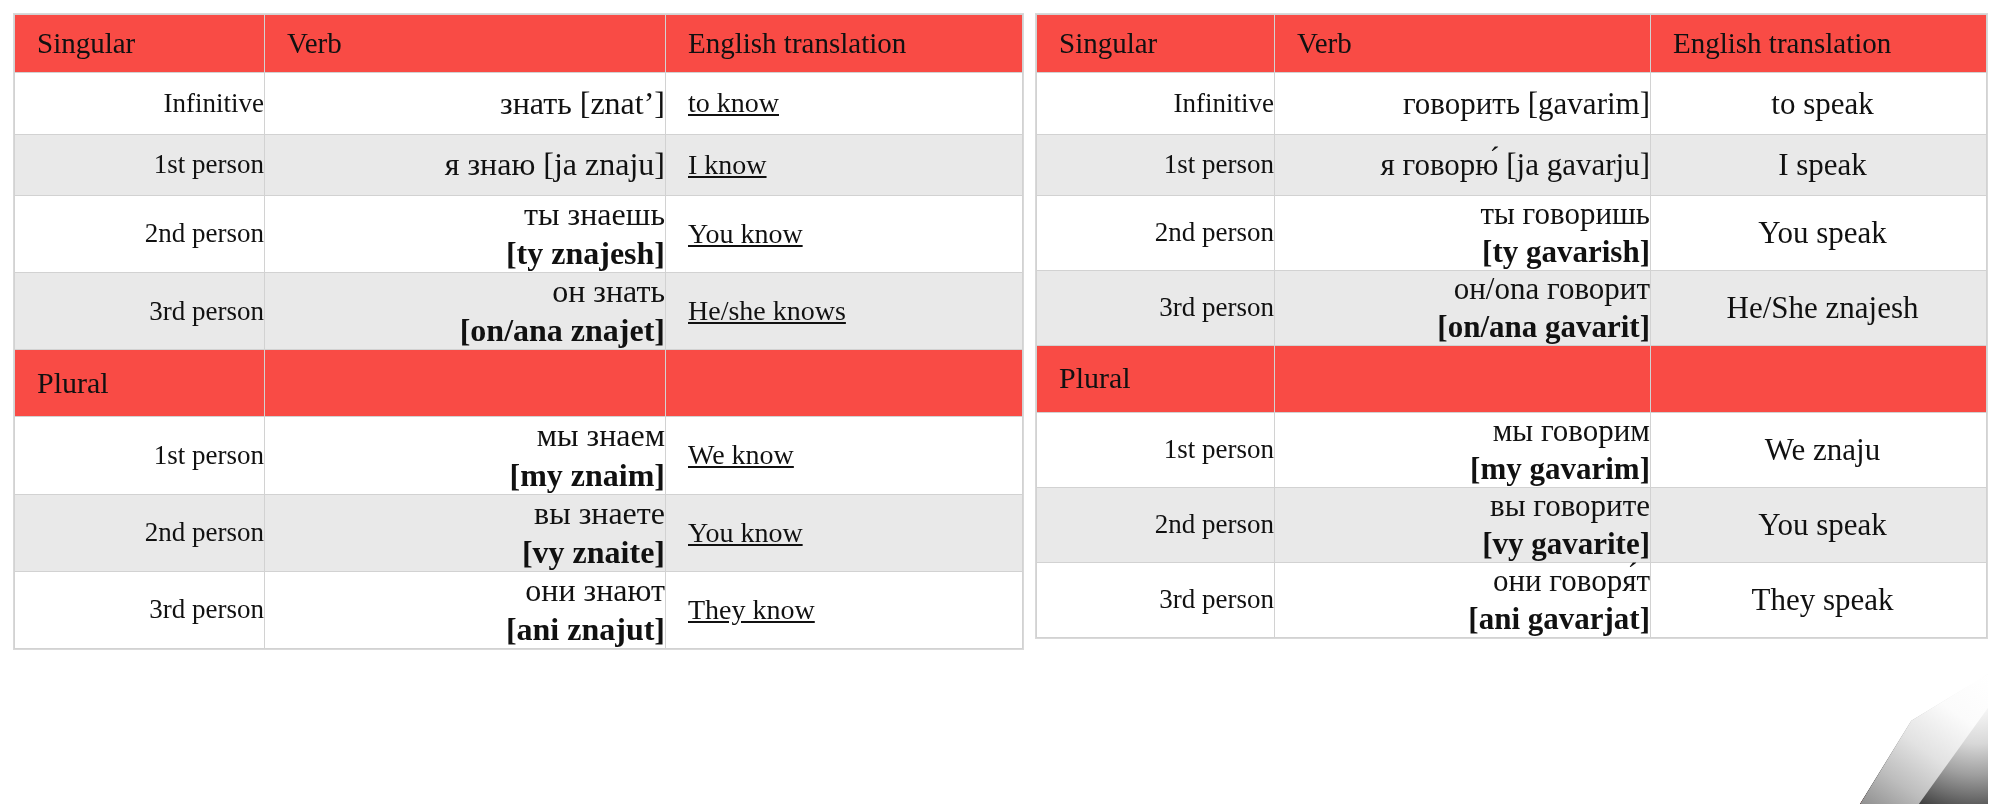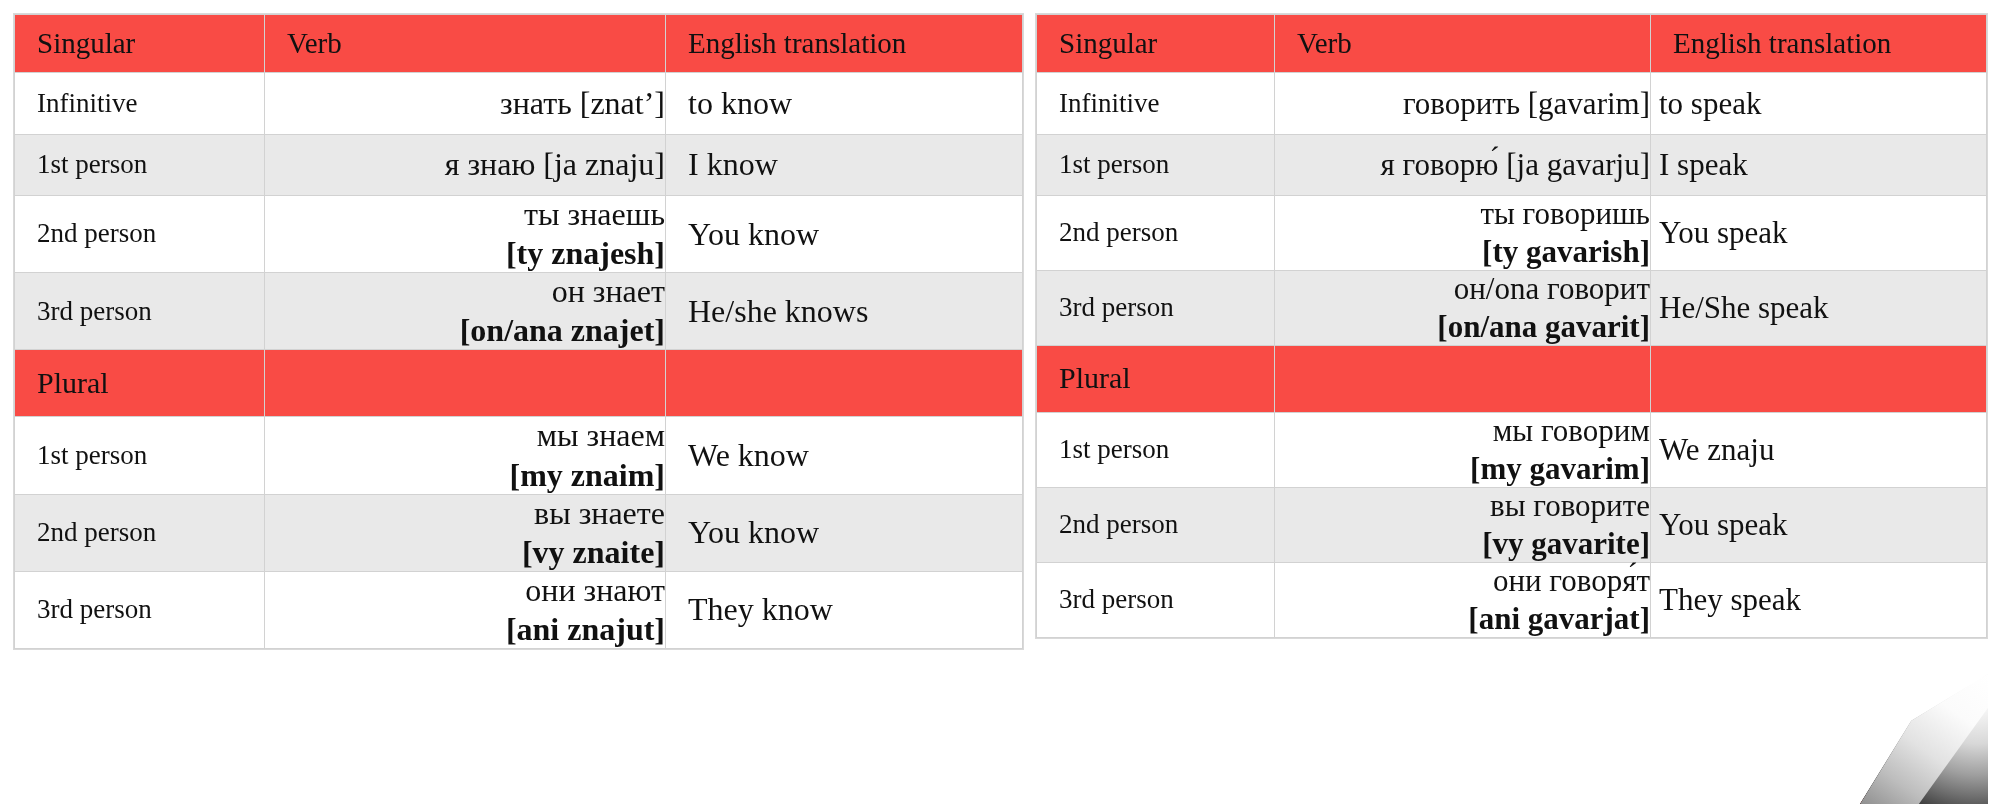--- a/index.html
+++ b/index.html
@@ -73,36 +73,36 @@
 
   tr.r-one   > td { height: 61px; }
   tr.r-two   > td { height: 60px; }
   tr.r-three > td { height: 71px; }
   tr.r-four  > td { height: 71px; }
   tr.r-six   > td { height: 70px; }
   tr.r-seven > td { height: 71px; }
   tr.r-eight > td { height: 73px; }
 
   
-  td.person { font-size: 27px; }
+  td.person { font-size: 27px; text-align: right; }
   td.verb   { font-size: 31px; text-align: right; }
   td.eng    { font-size: 31px; }
 
   .conj-table.left td.verb { font-size: 32px; }
-  .conj-table.left td.eng  { font-size: 32px; }
+  .conj-table.left td.eng  { font-size: 28px; text-decoration: underline; }
 
   td.verb .ln,
   td.eng  .ln { display: block; }
 
   td.verb .ln + .ln,
   td.eng  .ln + .ln { margin-top: 2px; font-weight: bold; }
 
   
   .conj-table.right td.verb { padding-left: 18px; }
-  .conj-table.right td.eng  { padding-left: 8px; }
+  .conj-table.right td.eng  { padding-left: 8px; text-align: center; }
 
   
   .curl-wrap {
     position: absolute;
     right: 12px;
     bottom: 1px;
     width: 128px;
     height: 130px;
     overflow: hidden;
     pointer-events: none;
@@ -185,21 +185,21 @@
           <span class="ln">ты  знаешь</span>
           <span class="ln">[ty znajesh]</span>
         </td>
         <td class="eng">
           <span class="ln">You know</span>
         </td>
       </tr>
       <tr class="body-row alt r-four">
         <td class="person">3rd person</td>
         <td class="verb">
-          <span class="ln">он  знает</span>
+          <span class="ln">он  знать</span>
           <span class="ln">[on/ana znajet]</span>
         </td>
         <td class="eng">
           <span class="ln">He/she knows</span>
         </td>
       </tr>
 
       <tr class="section-row">
         <td>Plural</td>
         <td></td>
@@ -281,21 +281,21 @@
           <span class="ln">You speak</span>
         </td>
       </tr>
       <tr class="body-row alt r-four">
         <td class="person">3rd person</td>
         <td class="verb">
           <span class="ln">он/ona говорит</span>
           <span class="ln">[on/ana gavarit]</span>
         </td>
         <td class="eng">
-          <span class="ln">He/She speak</span>
+          <span class="ln">He/She znajesh</span>
         </td>
       </tr>
 
       <tr class="section-row">
         <td>Plural</td>
         <td></td>
         <td></td>
       </tr>
 
       <tr class="body-row r-six">

